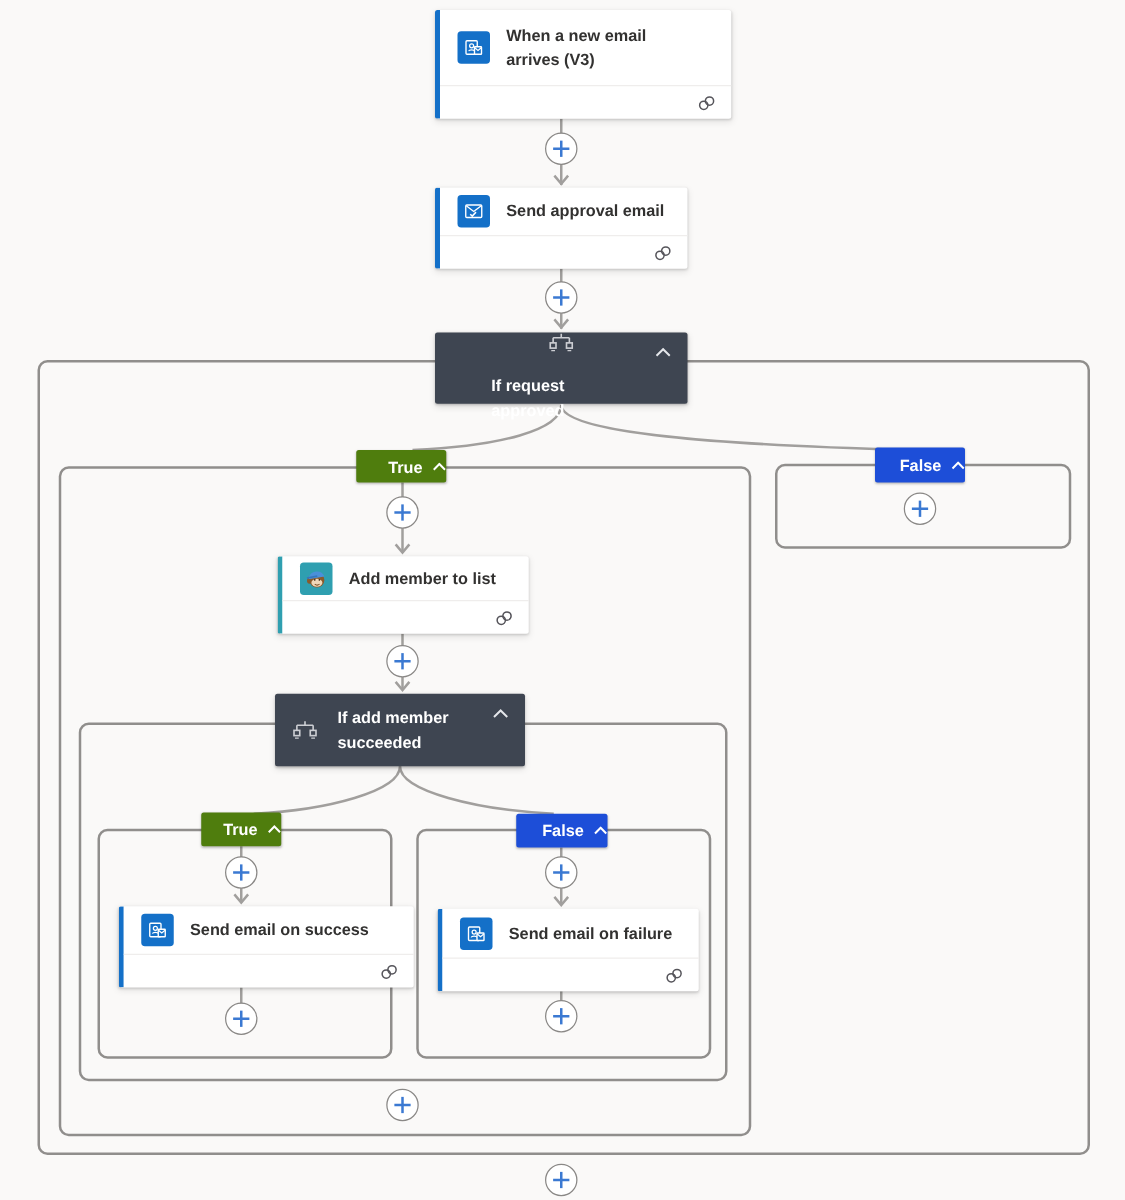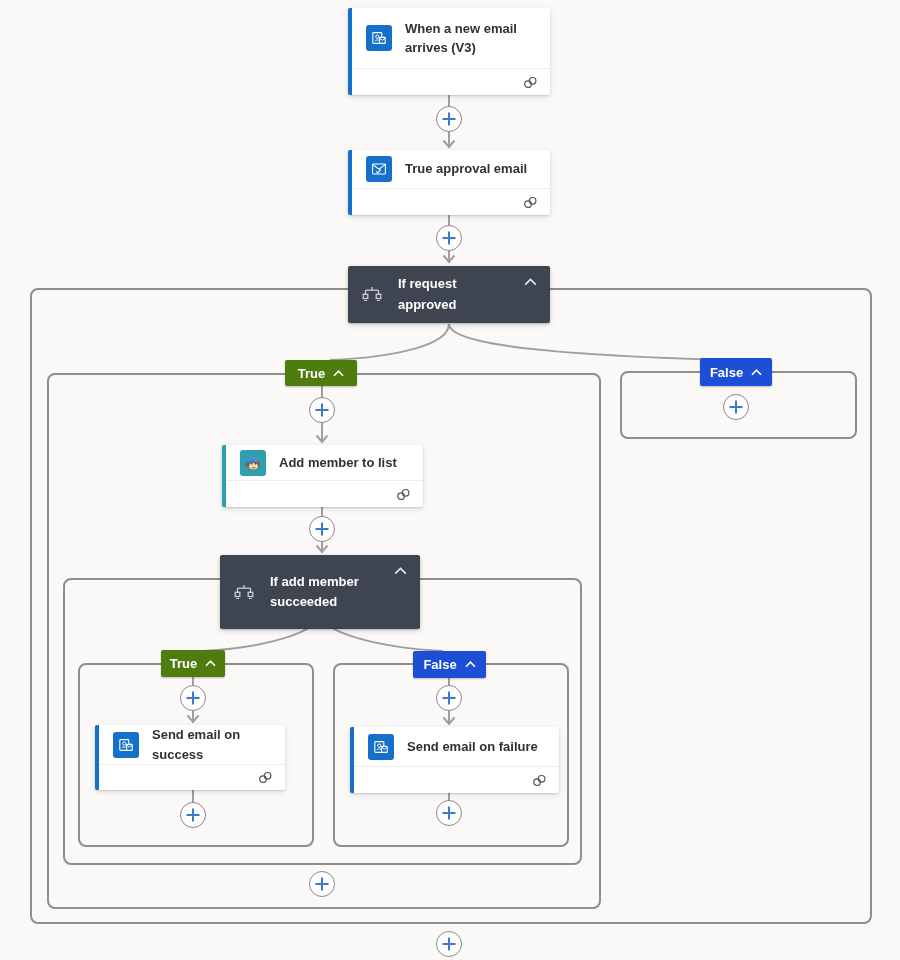--- a/index.html
+++ b/index.html
@@ -42,21 +42,21 @@
   .cond{
     position:absolute;z-index:3;background:#3e4551;color:#fff;border-radius:2px;
     box-shadow:0 1px 2px rgba(0,0,0,.2),0 2px 6px rgba(0,0,0,.12);
     display:flex;align-items:center;padding:0 14px;gap:16px;
     box-sizing:border-box;cursor:pointer;
   }
   .cond-title{font-weight:bold;font-size:13px;line-height:1.55;width:112px;}
   .cond-chevron{position:absolute;top:12px;right:13px;}
   
   .badge{
-    position:absolute;z-index:4;display:flex;align-items:center;justify-content:center;
+    position:absolute;z-index:4;display:flex;align-items:center;justify-content:flex-end;
     gap:8px;color:#fff;font-weight:bold;font-size:13px;border-radius:2px;
     box-shadow:0 1px 2px rgba(0,0,0,.25);cursor:pointer;box-sizing:border-box;
   }
   .badge.green{background:#4f7d0d;}
   .badge.red{background:#1d4ed8;}
   
   .plus{
     position:absolute;z-index:4;width:26px;height:26px;border-radius:50%;
     background:#fff;border:1px solid #8a8886;box-sizing:border-box;cursor:pointer;
   }
@@ -93,21 +93,21 @@
     <path d="M320 613 C320 633 382 648 443 651"></path>
     <path d="M193 677 L193 722"></path>
     <path d="M187.5 715.5 L193 722 L198.5 715.5"></path>
     <path d="M449 678 L449 724"></path>
     <path d="M443.5 717.5 L449 724 L454.5 717.5"></path>
     <path d="M193 790 L193 812"></path>
     <path d="M449 793 L449 810"></path>
   </g>
 </svg>
 
-<div class="card" style="left:348px;top:8px;width:202px;height:87px;">
+<div class="card" style="left:348px;top:8px;width:237px;height:87px;">
   <div class="card-header">
     <span class="tile blue icon">
       <svg width="16" height="16" viewBox="0 0 16 16">
         <rect x="1.8" y="2.6" width="9" height="10.8" rx="0.8" fill="none" stroke="#fff" stroke-width="1.1"></rect>
         <circle cx="6.3" cy="6.6" r="1.6" fill="none" stroke="#fff" stroke-width="1"></circle>
         <path d="M3.9 10.9c.5-1.3 4.3-1.3 4.8 0" fill="none" stroke="#fff" stroke-width="1"></path>
         <rect x="8.6" y="7.4" width="5.6" height="6" rx="0.5" fill="#1470c8" stroke="#fff" stroke-width="1.1"></rect>
         <path d="M8.8 8.2l2.6 2.1 2.6-2.1" fill="none" stroke="#fff" stroke-width="1"></path>
       </svg>
     </span>
@@ -125,33 +125,33 @@
 
 <div class="card" style="left:348px;top:150px;width:202px;height:65px;">
   <div class="card-header">
     <span class="tile blue icon">
       <svg width="16" height="16" viewBox="0 0 16 16">
         <rect x="1.6" y="3" width="12.8" height="10" rx="0.8" fill="none" stroke="#fff" stroke-width="1.1"></rect>
         <path d="M2 3.6l6 4.6 6-4.6" fill="none" stroke="#fff" stroke-width="1.1"></path>
         <path d="M5.2 10.4l1.6 1.5 3-3.2" fill="none" stroke="#fff" stroke-width="1.2"></path>
       </svg>
     </span>
-    <span class="card-title">True approval email</span>
-  </div>
-  <div class="card-footer">
-    <span class="icon">
-      <svg width="15" height="13" viewBox="0 0 15 13">
-        <circle cx="5" cy="8.2" r="3.3" fill="none" stroke="#55545a" stroke-width="1.2"></circle>
-        <circle cx="9.6" cy="4.8" r="3.3" fill="none" stroke="#55545a" stroke-width="1.2"></circle>
-      </svg>
-    </span>
-  </div>
-</div>
-
-<div class="cond" style="left:348px;top:266px;width:202px;height:57px;">
+    <span class="card-title">Send approval email</span>
+  </div>
+  <div class="card-footer">
+    <span class="icon">
+      <svg width="15" height="13" viewBox="0 0 15 13">
+        <circle cx="5" cy="8.2" r="3.3" fill="none" stroke="#55545a" stroke-width="1.2"></circle>
+        <circle cx="9.6" cy="4.8" r="3.3" fill="none" stroke="#55545a" stroke-width="1.2"></circle>
+      </svg>
+    </span>
+  </div>
+</div>
+
+<div class="cond" style="left:348px;top:266px;width:202px;height:57px;flex-direction:column;">
   <span class="icon">
     <svg width="20" height="17" viewBox="0 0 20 17">
       <g stroke="#ccced3" fill="none" stroke-width="1.3">
         <path d="M10 1v3.2"></path>
           <path d="M3.5 4.2h13"></path>
         <path d="M3.5 4.2v4.1M16.5 4.2v4.1"></path>
         <rect x="1.2" y="8.3" width="4.6" height="4.2"></rect>
         <rect x="14.2" y="8.3" width="4.6" height="4.2"></rect>
         <path d="M2 14.5h3M15 14.5h3" stroke-width="1"></path>
       </g>
@@ -201,21 +201,21 @@
   <div class="card-footer">
     <span class="icon">
       <svg width="15" height="13" viewBox="0 0 15 13">
         <circle cx="5" cy="8.2" r="3.3" fill="none" stroke="#55545a" stroke-width="1.2"></circle>
         <circle cx="9.6" cy="4.8" r="3.3" fill="none" stroke="#55545a" stroke-width="1.2"></circle>
       </svg>
     </span>
   </div>
 </div>
 
-<div class="cond" style="left:220px;top:555px;width:200px;height:74px;">
+<div class="cond" style="left:220px;top:555px;width:200px;height:58px;">
   <span class="icon">
     <svg width="20" height="17" viewBox="0 0 20 17">
       <g stroke="#ccced3" fill="none" stroke-width="1.3">
         <path d="M10 1v3.2"></path>
           <path d="M3.5 4.2h13"></path>
         <path d="M3.5 4.2v4.1M16.5 4.2v4.1"></path>
         <rect x="1.2" y="8.3" width="4.6" height="4.2"></rect>
         <rect x="14.2" y="8.3" width="4.6" height="4.2"></rect>
         <path d="M2 14.5h3M15 14.5h3" stroke-width="1"></path>
       </g>
@@ -239,21 +239,21 @@
 </div>
 <div class="badge red" style="left:413px;top:651px;width:73px;height:27px;">
   <span>False</span>
   <span class="icon">
     <svg width="11" height="7" viewBox="0 0 11 7">
         <path d="M1 5.8L5.5 1.2 10 5.8" fill="none" stroke="#fff" stroke-width="1.6"></path>
       </svg>
   </span>
 </div>
 
-<div class="card" style="left:95px;top:725px;width:190px;height:65px;justify-content:flex-end;">
+<div class="card" style="left:95px;top:725px;width:236px;height:65px;justify-content:flex-end;">
   <div class="card-header">
     <span class="tile blue icon">
       <svg width="16" height="16" viewBox="0 0 16 16">
         <rect x="1.8" y="2.6" width="9" height="10.8" rx="0.8" fill="none" stroke="#fff" stroke-width="1.1"></rect>
         <circle cx="6.3" cy="6.6" r="1.6" fill="none" stroke="#fff" stroke-width="1"></circle>
         <path d="M3.9 10.9c.5-1.3 4.3-1.3 4.8 0" fill="none" stroke="#fff" stroke-width="1"></path>
         <rect x="8.6" y="7.4" width="5.6" height="6" rx="0.5" fill="#1470c8" stroke="#fff" stroke-width="1.1"></rect>
         <path d="M8.8 8.2l2.6 2.1 2.6-2.1" fill="none" stroke="#fff" stroke-width="1"></path>
       </svg>
     </span>

